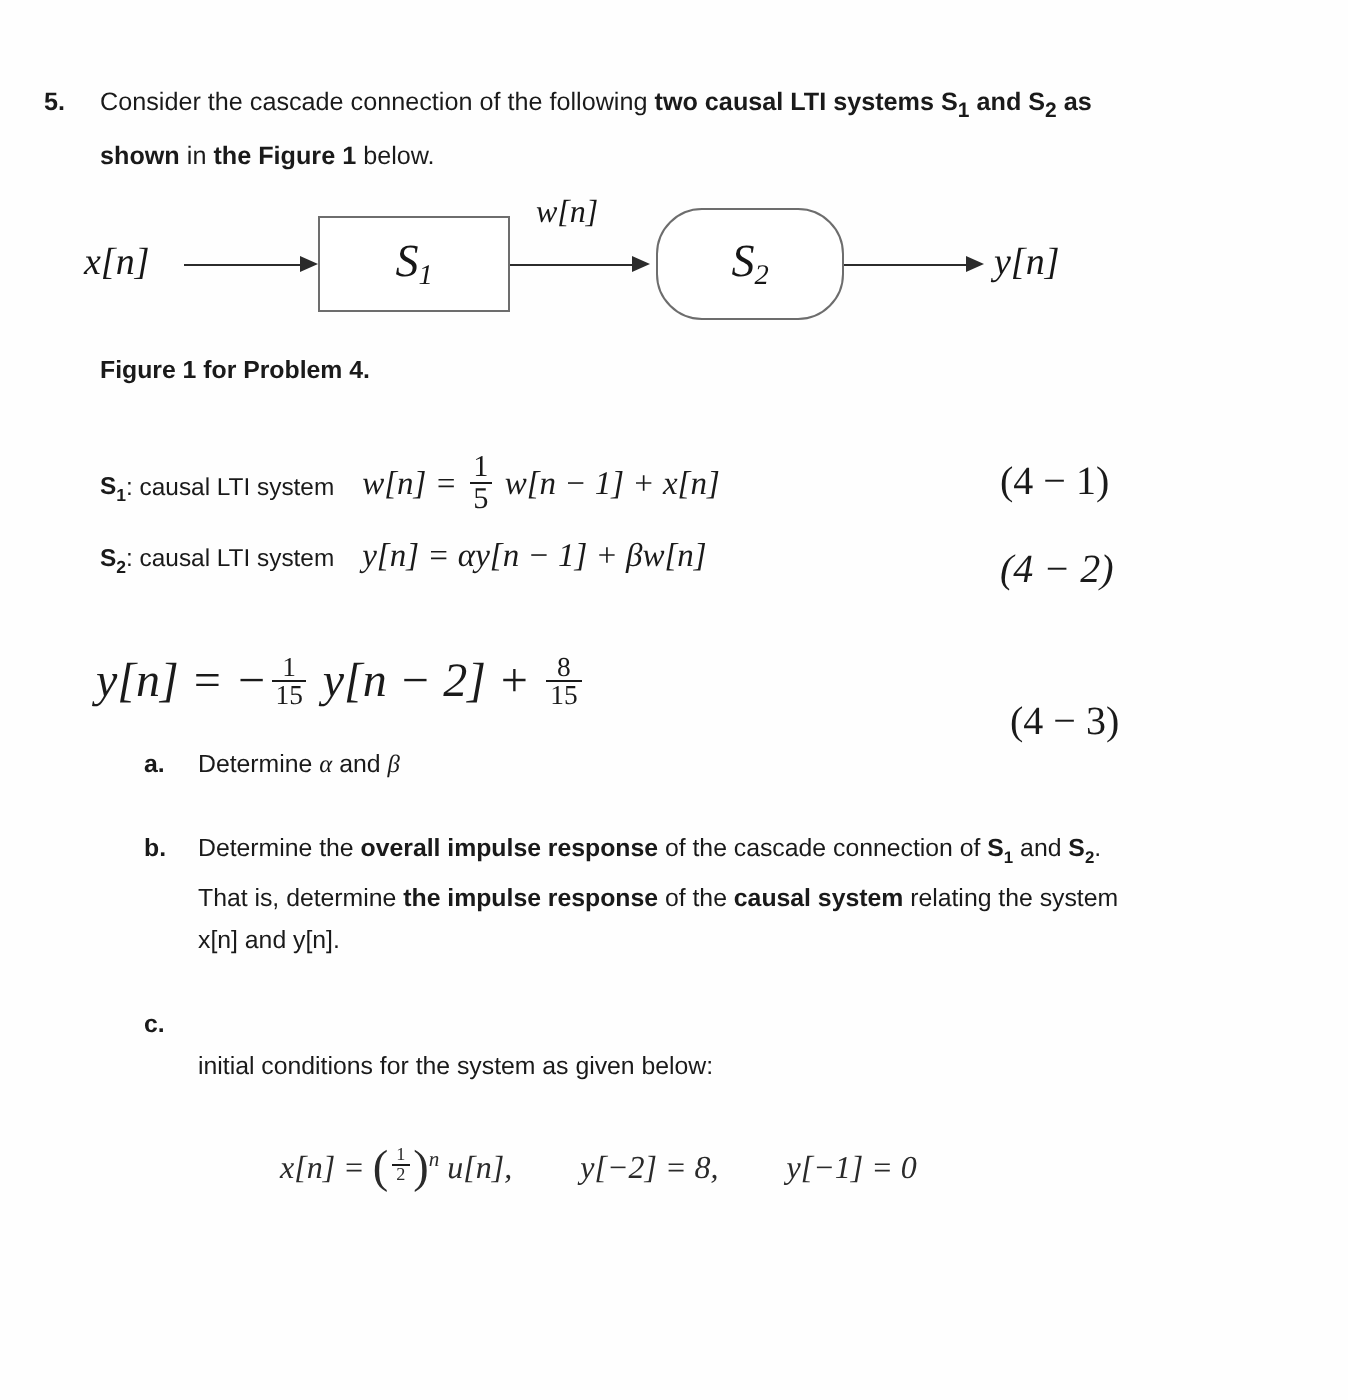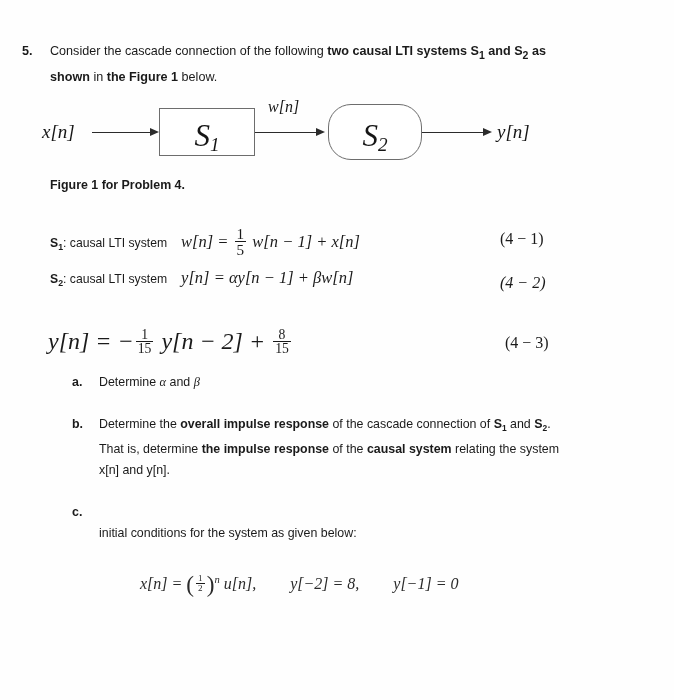--- a/index.html
+++ b/index.html
@@ -53,21 +53,21 @@
     box-sizing: border-box;
   }
   #box-s1 { left: 159px; top: 12px; width: 96px; height: 48px; }
   #box-s2 { left: 328px; top: 8px; width: 94px; height: 56px; border-radius: 23px; }
   .dgm-box .lbl {
     position: absolute;
     left: 0; right: 0;
     text-align: center;
     font-family: "Liberation Serif", serif;
     font-style: italic;
-    font-size: 31px;
+    font-size: 23px;
     color: #161616;
   }
   #box-s1 .lbl { top: 9px; }
   #box-s2 .lbl { top: 13px; }
   .lbl sub {
     font-size: 0.62em;
     font-style: italic;
     vertical-align: -0.28em;
   }
 
@@ -127,26 +127,26 @@
   .sys-desc { font-size: 12.2px; }
   .sys-eq {
     font-family: "Liberation Serif", serif;
     font-size: 16.5px;
     font-style: italic;
     margin-left: 14px;
   }
   .eqnum {
     position: absolute;
     font-family: "Liberation Serif", serif;
-    font-size: 16px;
+    font-size: 20px;
     white-space: nowrap;
   }
   #eqnum-1 { left: 500px; top: 230px; }
   #eqnum-2 { left: 500px; top: 274px; font-style: italic; }
-  #eqnum-3 { left: 505px; top: 334px; }
+  #eqnum-3 { left: 505px; top: 350px; }
 
   
   .frac {
     display: inline-block;
     vertical-align: middle;
     text-align: center;
     font-style: normal;
     line-height: 1;
     margin: 0 2px;
     position: relative;

